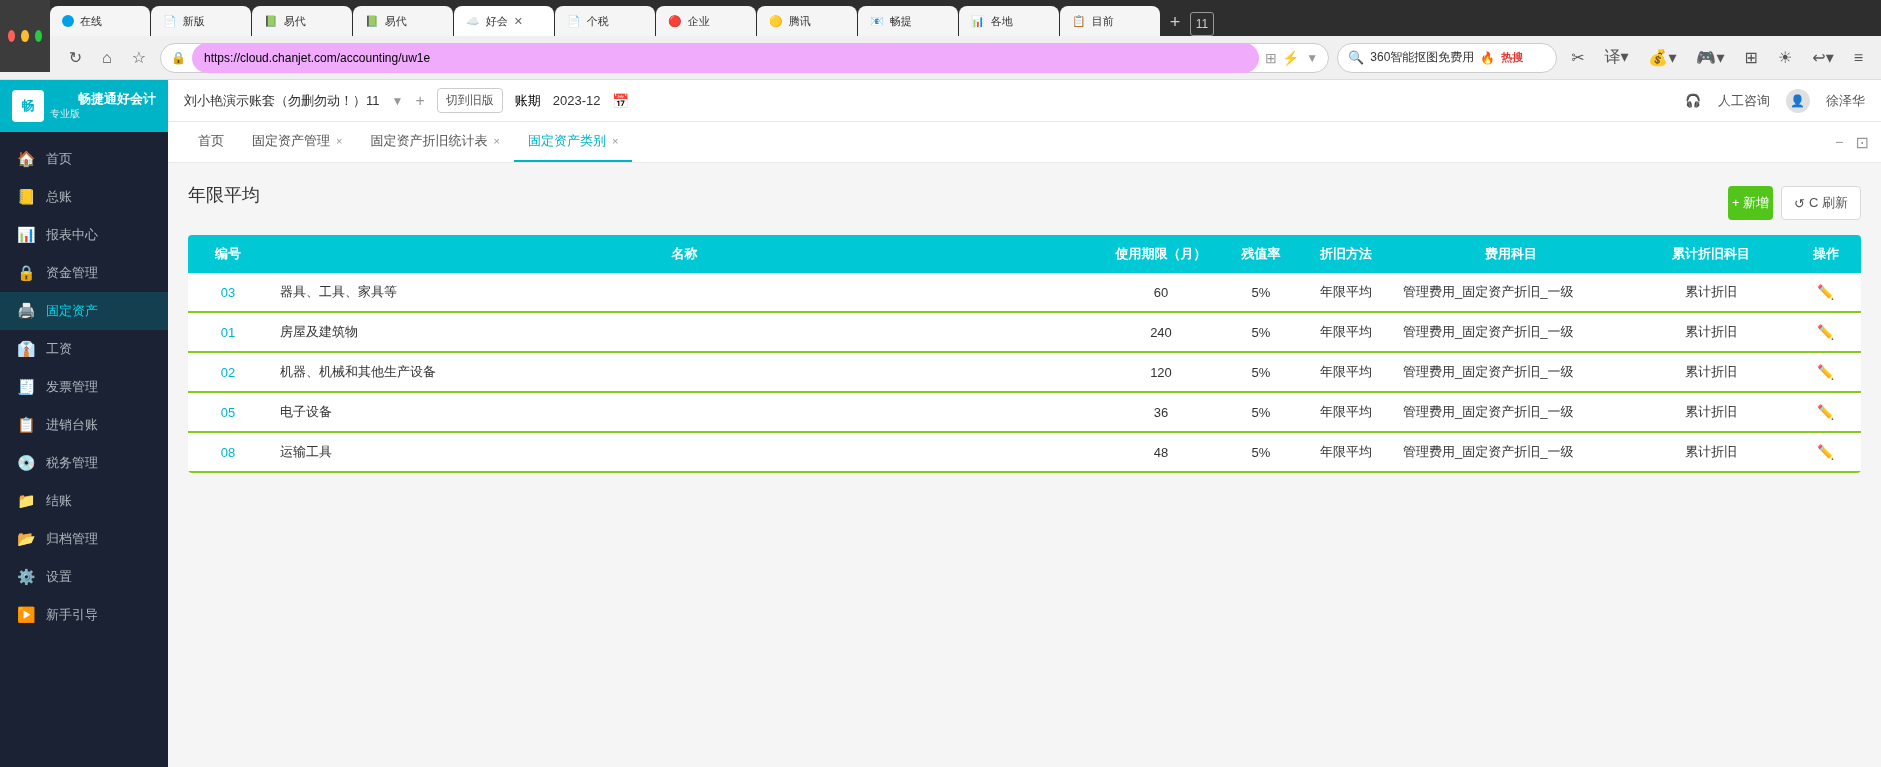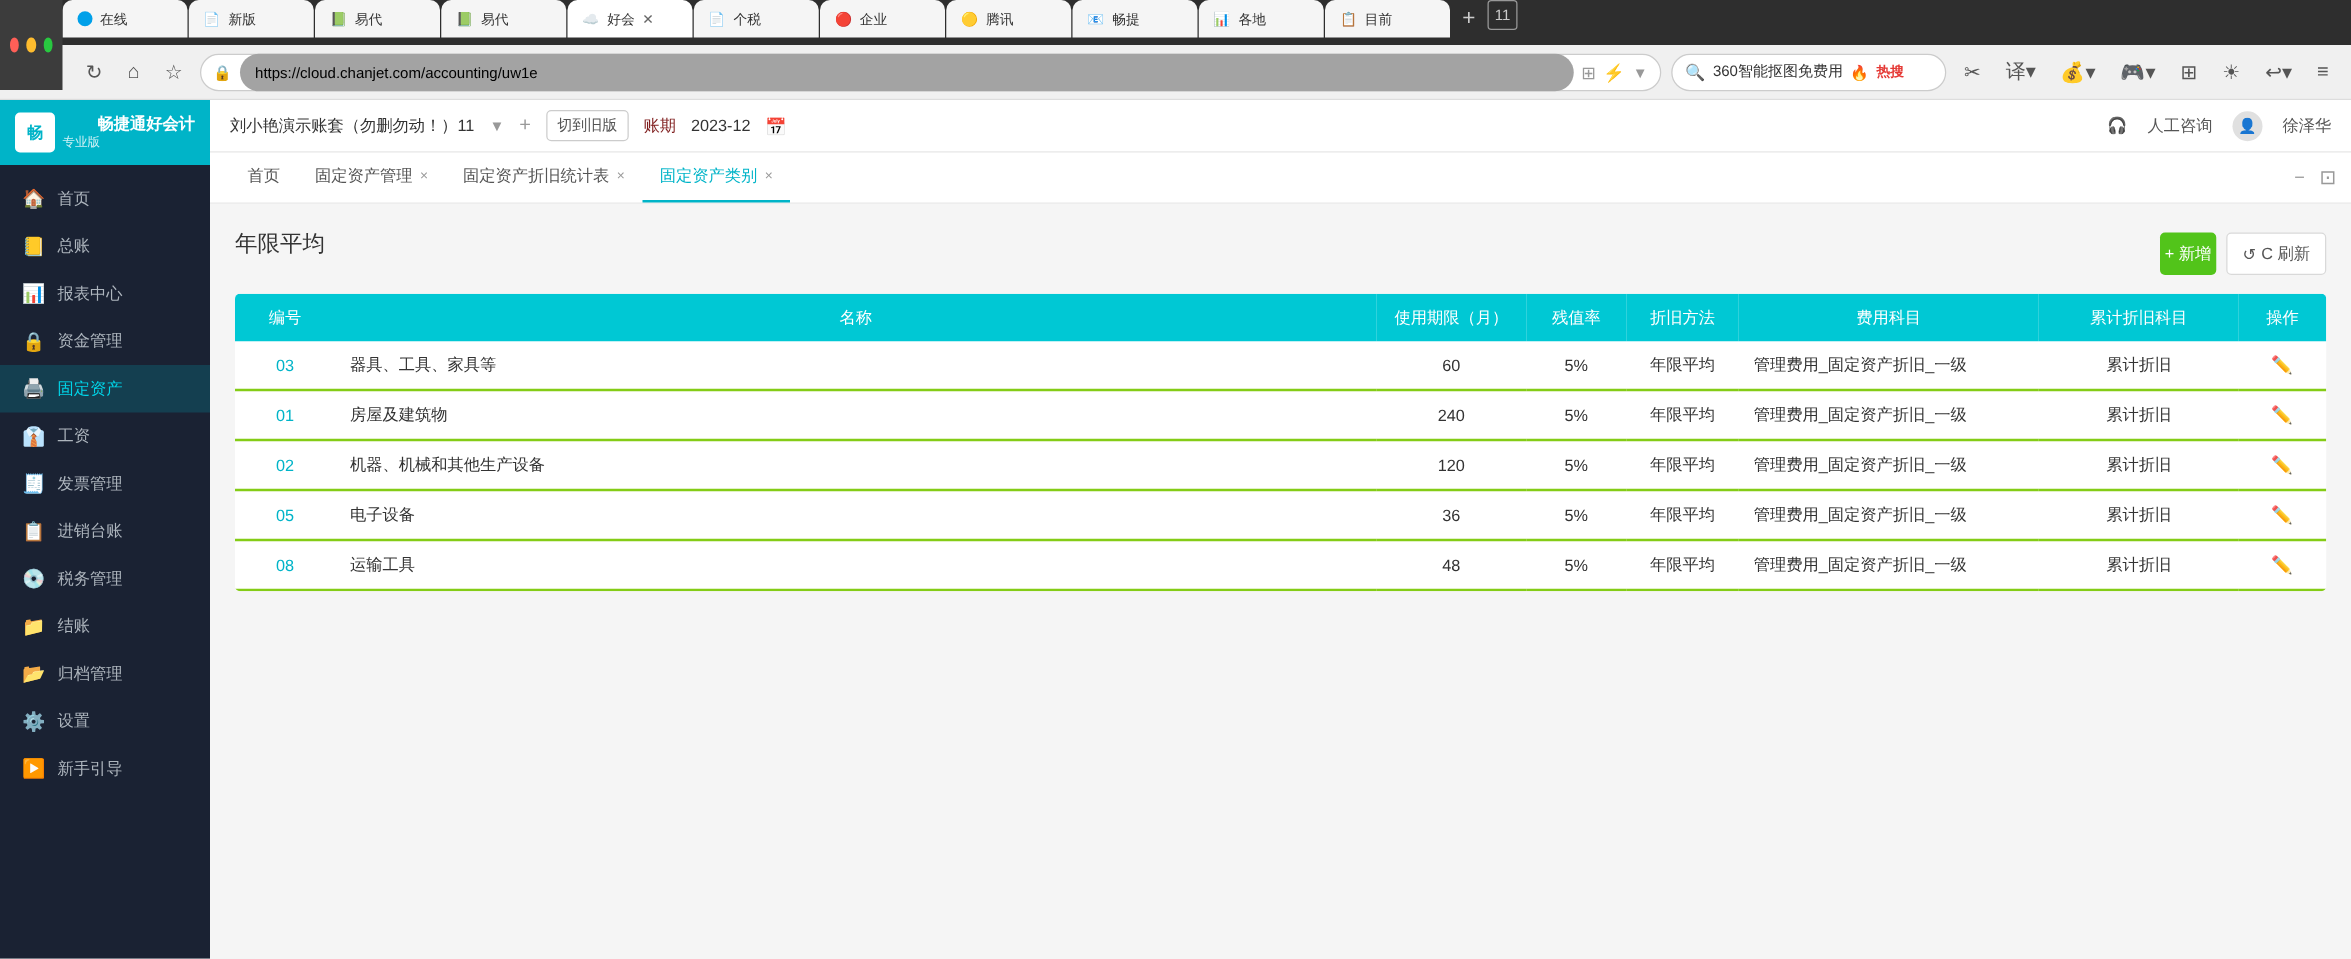--- a/index.html
+++ b/index.html
@@ -5,21 +5,21 @@
     * { box-sizing: border-box; margin: 0; padding: 0; }
     body { font-family: "Microsoft YaHei", "PingFang SC", sans-serif; font-size: 13px; background: #f5f5f5; overflow: hidden; }
     .browser-tabs { background: #2e2e2e; height: 36px; display: flex; align-items: flex-end; padding: 0 0 0 50px; gap: 0; }
     .browser-tab { background: #f5f5f5; height: 30px; display: flex; align-items: center; padding: 0 12px; font-size: 12px; color: #333; border-radius: 8px 8px 0 0; gap: 6px; min-width: 100px; max-width: 160px; cursor: pointer; }
     .browser-tab.active { background: #fff; }
     .tab-close { color: #666; font-size: 11px; cursor: pointer; }
 
     
     .browser-toolbar { background: #f0f0f0; height: 44px; display: flex; align-items: center; padding: 0 12px; gap: 8px; border-bottom: 1px solid #ddd; }
     .browser-nav-btn { background: none; border: none; cursor: pointer; color: #555; font-size: 16px; padding: 4px 6px; border-radius: 4px; }
-    .address-bar { flex: 1; height: 30px; border: 1px solid #ccc; border-radius: 15px; padding: 0 12px; font-size: 13px; background: #a3a3a3; }
+    .address-bar { flex: 1; height: 30px; border: 1px solid #ccc; border-radius: 15px; padding: 0 12px; font-size: 13px; background: #f0abfc; }
 
     
     .app-container { display: flex; height: calc(767px - 80px); background: #f0f2f5; }
 
     
     .sidebar { width: 168px; background: #1a2233; display: flex; flex-direction: column; flex-shrink: 0; }
     .sidebar-logo { background: #00b4c8; padding: 10px 12px; display: flex; align-items: center; gap: 6px; }
     .sidebar-logo-text { color: #fff; font-size: 13px; font-weight: bold; line-height: 1.3; margin-left: 28px; }
     .sidebar-logo-sub { color: rgba(255,255,255,0.8); font-size: 10px; }
     .sidebar-logo-icon { width: 32px; height: 32px; background: #fff; border-radius: 4px; display: flex; align-items: center; justify-content: center; color: #00b4c8; font-weight: bold; font-size: 14px; }
@@ -40,21 +40,21 @@
 
     
     .main-content { flex: 1; padding: 20px; overflow-y: auto; background: #f5f5f5; }
     .page-title { font-size: 18px; color: #333; font-weight: 500; margin-bottom: 16px; }
     .btn-new { background: #52c41a; color: #fff; border: none; border-radius: 4px; padding: 7px 4px; font-size: 13px; cursor: pointer; display: flex; align-items: center; gap: 4px; }
     .btn-refresh { background: #fff; color: #555; border: 1px solid #d9d9d9; border-radius: 4px; padding: 7px 12px; font-size: 13px; cursor: pointer; display: flex; align-items: center; gap: 4px; }
 
     
     .data-table { width: 100%; border-collapse: collapse; background: #fff; border-radius: 4px; overflow: hidden; }
     .data-table thead tr { background: #00c8d4; }
-    .data-table thead th { color: #fff; padding: 10px 12px; text-align: center; font-size: 13px; font-weight: 400; border: none; margin-top: 48px; }
+    .data-table thead th { color: #fff; padding: 10px 12px; text-align: center; font-size: 13px; font-weight: 700; border: none; margin-top: 48px; }
     .data-table tbody tr { border-bottom: 2px solid #84cc16; }
     .data-table tbody td { padding: 10px 12px; font-size: 13px; color: #333; text-align: center; }
     .data-table tbody td:nth-child(1) { color: #00b4c8; }
     .data-table tbody td:nth-child(2) { text-align: left; }
     .edit-icon { color: #999; cursor: pointer; font-size: 14px; }
 
     
     .content-header { display: flex; align-items: center; justify-content: space-between; margin-bottom: 12px; }
     .content-header-right { display: flex; gap: 8px; }
 
@@ -65,21 +65,21 @@
   </style>
 </head>
 <body>
 
 <div class="browser-tabs">
   <div style="position:absolute; left:0; top:0; width:50px; height:72px; background:#3c3c3c; display:flex; align-items:center; justify-content:center; gap:6px; padding:8px;">
     <div style="width:12px;height:12px;border-radius:50%;background:#ff5f57;"></div>
     <div style="width:12px;height:12px;border-radius:50%;background:#febc2e;"></div>
     <div style="width:12px;height:12px;border-radius:50%;background:#28c840;"></div>
   </div>
-  <div style="display:flex; padding-left:0; gap:1px; height:36px;">
+  <div style="display:flex; align-items:flex-end; padding-left:0; gap:1px; height:36px;">
     <div class="browser-tab">
       <span style="width:12px;height:12px;background:#00a0e9;border-radius:50%;display:inline-block;"></span>
       <span style="font-size:11px; color:#333;">在线</span>
     </div>
     <div class="browser-tab">
       <span style="color:#4285f4;font-size:11px;">📄</span>
       <span style="font-size:11px;">新版</span>
     </div>
     <div class="browser-tab">
       <span style="color:#0f9d58;font-size:11px;">📗</span>
@@ -220,21 +220,21 @@
     </div>
   </div>
 
   <div class="content-area">
 
     <div class="app-header">
       <span style="color:#333;font-size:13px;">刘小艳演示账套（勿删勿动！）11</span>
       <span style="cursor:pointer;color:#999;font-size:12px;">▼</span>
       <span style="cursor:pointer;color:#999;font-size:16px;font-weight:300;">+</span>
       <button class="header-switch-btn">切到旧版</button>
-      <span style="color:#7f1d1d;font-size:13px;">账期</span>
+      <span style="color:#000000;font-size:13px;">账期</span>
       <span style="color:#333;font-size:13px;font-weight:500;">2023-12</span>
       <span style="cursor:pointer;color:#00b4c8;font-size:14px;">📅</span>
       <div style="margin-left:auto;display:flex;align-items:center;gap:16px;">
         <span style="color:#999;font-size:13px;">🎧</span>
         <span style="color:#555;cursor:pointer;font-size:13px;">人工咨询</span>
         <span style="width:24px;height:24px;border-radius:50%;background:#e0e0e0;display:inline-flex;align-items:center;justify-content:center;font-size:12px;">👤</span>
         <span style="color:#555;font-size:13px;">徐泽华</span>
       </div>
     </div>
 

